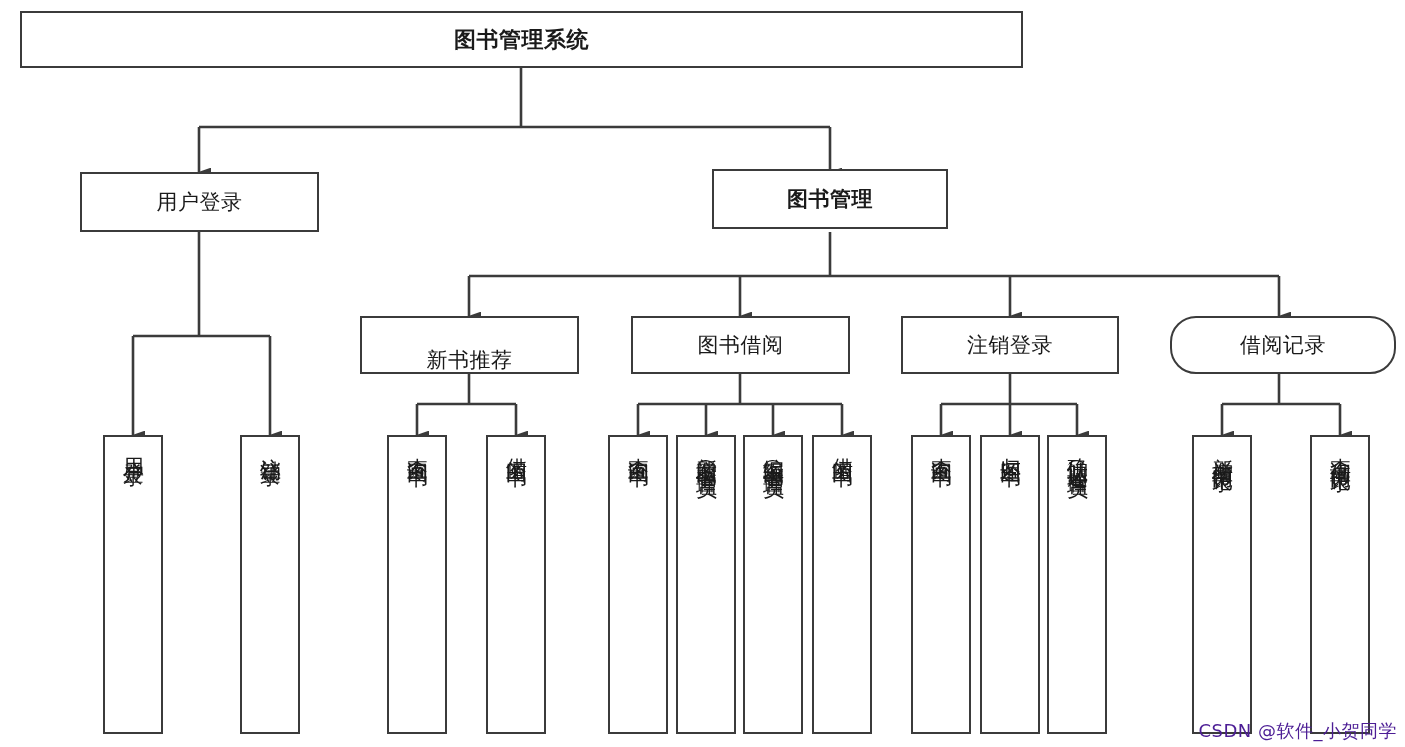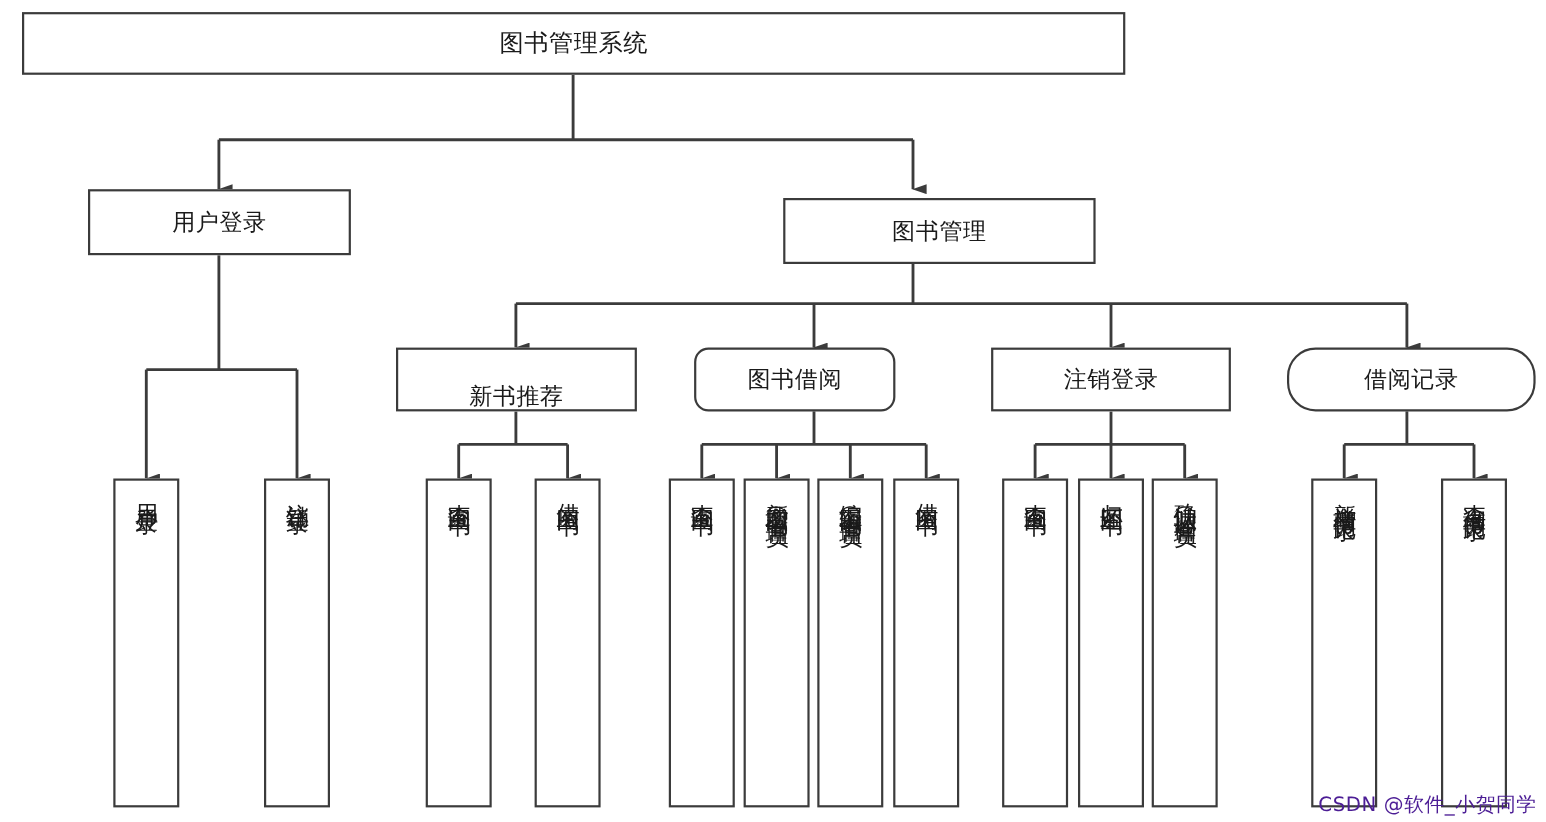--- a/index.html
+++ b/index.html
@@ -127,37 +127,37 @@
       <path d="M1010,404 L1010,435" marker-end="url(#arrow)"></path>
       <path d="M1077,404 L1077,435" marker-end="url(#arrow)"></path>
 
       <path d="M1279,374 L1279,404"></path>
       <path d="M1222,404 L1340,404"></path>
       <path d="M1222,404 L1222,435" marker-end="url(#arrow)"></path>
       <path d="M1340,404 L1340,435" marker-end="url(#arrow)"></path>
     </g>
   </svg>
 
-  <div class="node horiz root" style="left:20px; top:11px; width:1003px; height:57px;">
+  <div class="node horiz root" style="left:20px; top:11px; width:1003px; height:57px;font-weight:bold;">
     <span class="node-label">图书管理系统</span>
   </div>
 
   <div class="node horiz" style="left:80px; top:172px; width:239px; height:60px;">
     <span class="node-label">用户登录</span>
   </div>
 
-  <div class="node horiz" style="left:712px; top:180px; width:284px; height:60px;">
+  <div class="node horiz" style="left:712px; top:169px; width:236px; height:60px;font-weight:bold;">
     <span class="node-label">图书管理</span>
   </div>
 
   <div class="node horiz" style="left:360px; top:316px; width:219px; height:58px;align-items:flex-end;">
     <span class="node-label">新书推荐</span>
   </div>
 
-  <div class="node horiz" style="left:631px; top:316px; width:183px; height:58px;border-radius:13px;">
+  <div class="node horiz" style="left:631px; top:316px; width:219px; height:58px;">
     <span class="node-label">图书借阅</span>
   </div>
 
   <div class="node horiz" style="left:901px; top:316px; width:218px; height:58px;">
     <span class="node-label">注销登录</span>
   </div>
 
   <div class="node horiz" style="left:1170px; top:316px; width:226px; height:58px;border-radius:26px;">
     <span class="node-label">借阅记录</span>
   </div>

